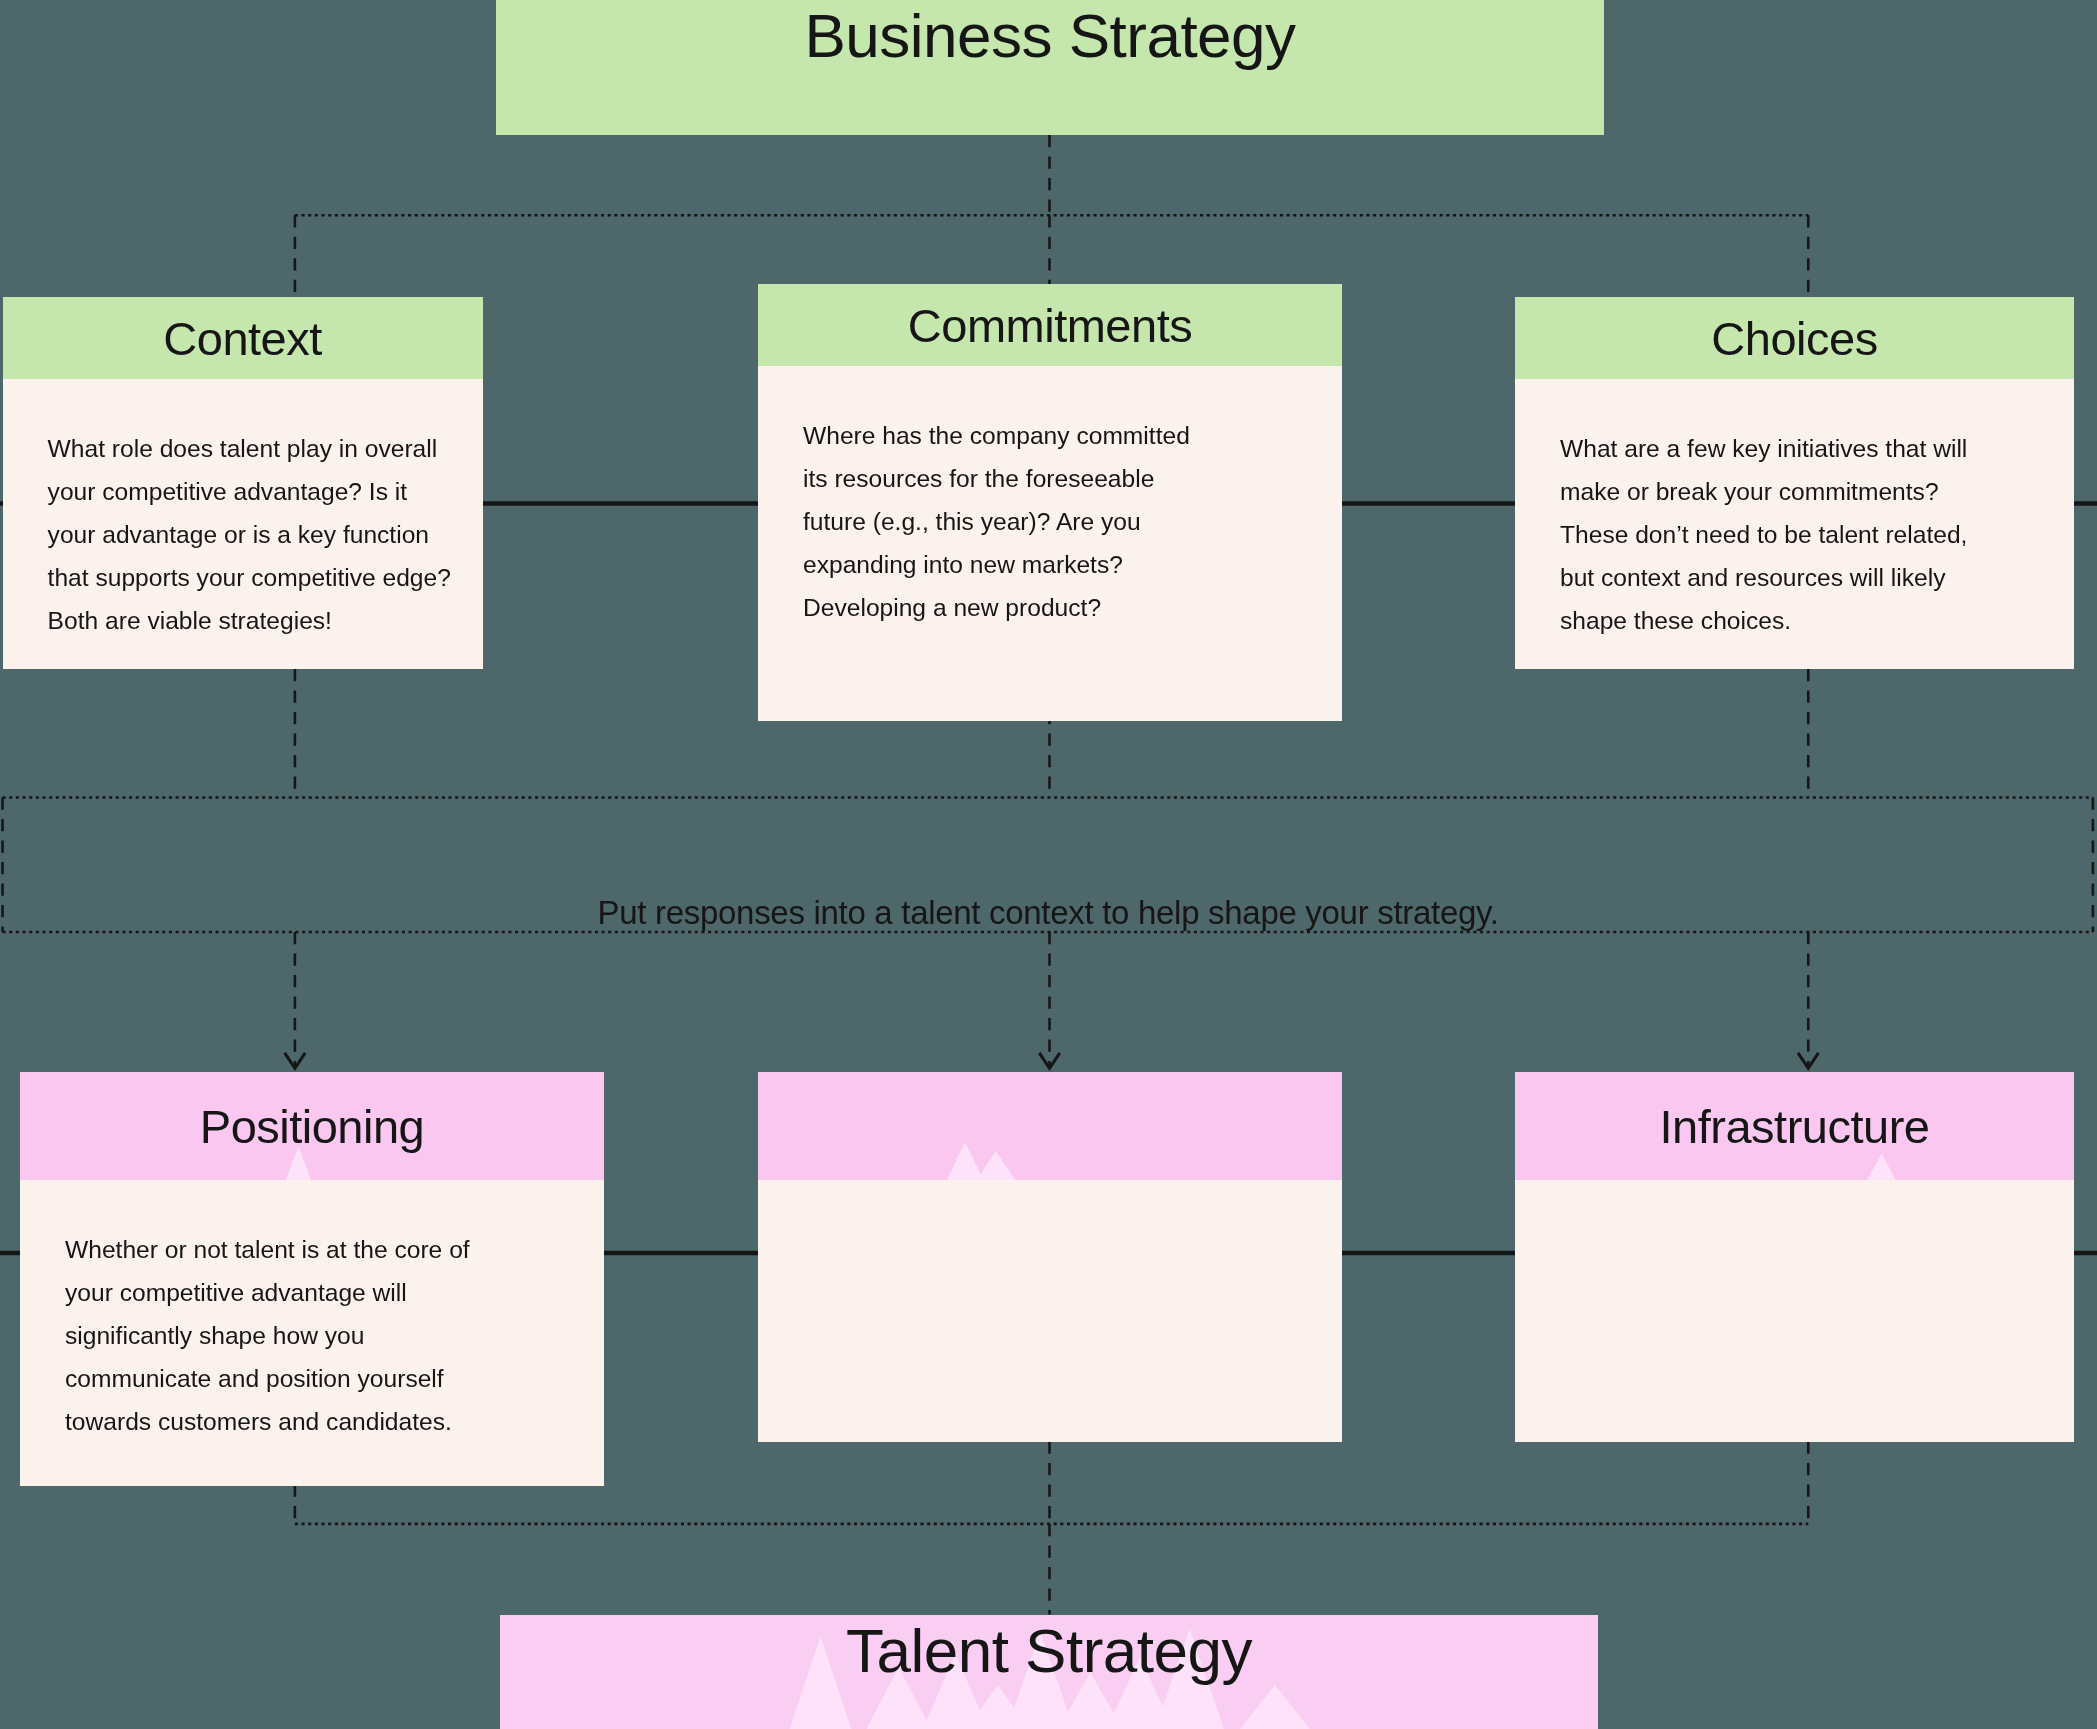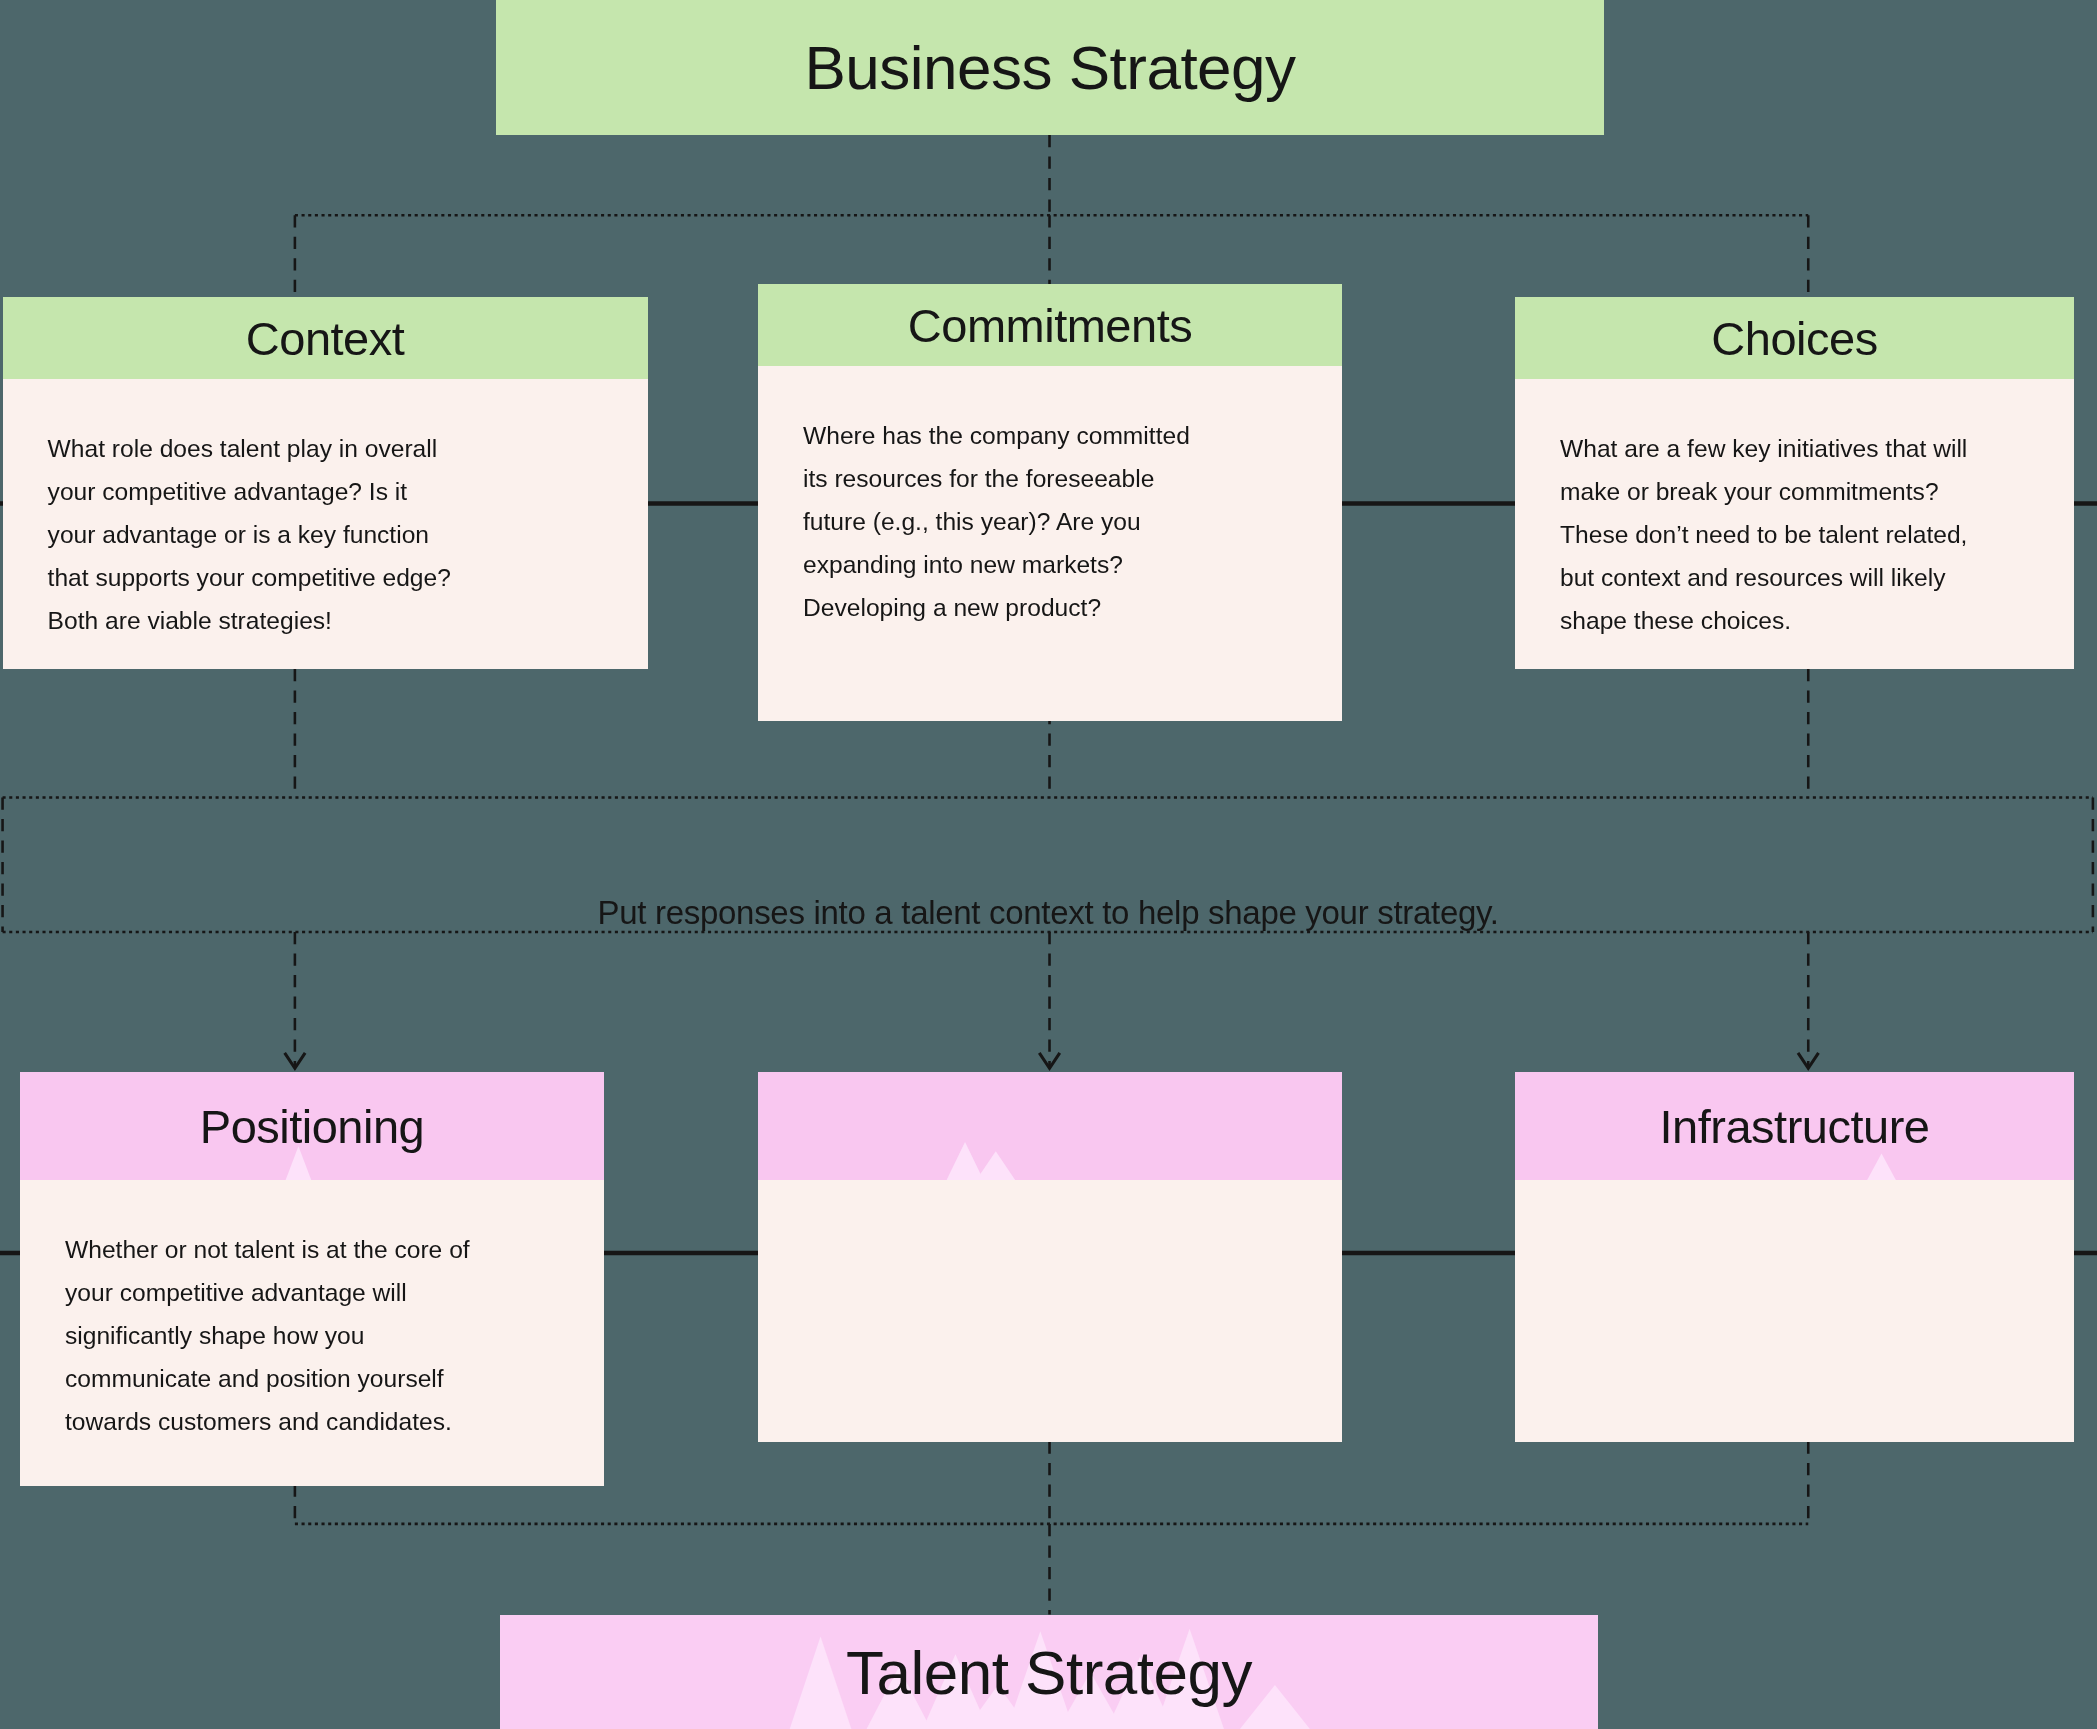--- a/index.html
+++ b/index.html
@@ -12,21 +12,21 @@
     font-family:"Liberation Sans",sans-serif;color:var(--ink);
     overflow:hidden;position:relative;
   }
   .canvas{position:absolute;left:0;top:0;width:2097px;height:1730px}
   svg.connectors{position:absolute;left:0;top:0;z-index:0}
   svg.connectors .dash{stroke:var(--ink);stroke-width:5;fill:none;stroke-dasharray:24 18}
   svg.connectors .dot{stroke:var(--ink);stroke-width:5;fill:none;stroke-dasharray:6 7}
   svg.connectors .solid{stroke:var(--ink);stroke-width:9;fill:none}
   svg.connectors .arrow{stroke:var(--ink);stroke-width:6;fill:none}
   .box{position:absolute;z-index:1;box-sizing:border-box}
-  .big-box{display:flex;align-items:center;justify-content:center}
+  .big-box{display:flex;align-items:flex-start;justify-content:center}
   .green-fill{background:var(--green)}
   .pinkbig-fill{background:var(--pink-big)}
   .big-title{font-size:62px;font-weight:500;letter-spacing:-0.5px;white-space:nowrap;position:relative;z-index:2}
   .colbox{background:var(--cream)}
   .col-header{position:absolute;left:0;top:0;width:100%;display:flex;align-items:center;justify-content:center;overflow:hidden}
   .row1 .col-header{height:82px;background:var(--green)}
   .row2 .col-header{height:108px;background:var(--pink)}
   .col-title{font-size:47px;font-weight:500;letter-spacing:-0.5px;position:relative;z-index:2;white-space:nowrap}
   .col-body{position:absolute;left:0;width:100%;bottom:0}
   .row1 .col-body{top:82px}
@@ -67,21 +67,21 @@
     <line x1="2050" y1="2815" x2="2050" y2="2976" class="dash"></line>
     <line x1="3532" y1="2815" x2="3532" y2="2976" class="dash"></line>
     <line x1="576" y1="2976" x2="3532" y2="2976" class="dot"></line>
     <line x1="2050" y1="2976" x2="2050" y2="3153" class="dash"></line>
   </svg>
 
   <div class="box big-box green-fill" style="left:496px;top:0;width:1108px;height:135px">
     <span class="big-title">Business Strategy</span>
   </div>
 
-  <div class="box colbox row1" style="left:2.6px;top:297px;width:645px;height:372px">
+  <div class="box colbox row1" style="left:2.6px;top:297px;width:480px;height:372px">
     <div class="col-header">
       <span class="col-title">Context</span>
     </div>
     <div class="col-body">
       <p class="body-text">What role does talent play in overall
 your competitive advantage? Is it
 your advantage or is a key function
 that supports your competitive edge?
 Both are viable strategies!</p>
     </div>

